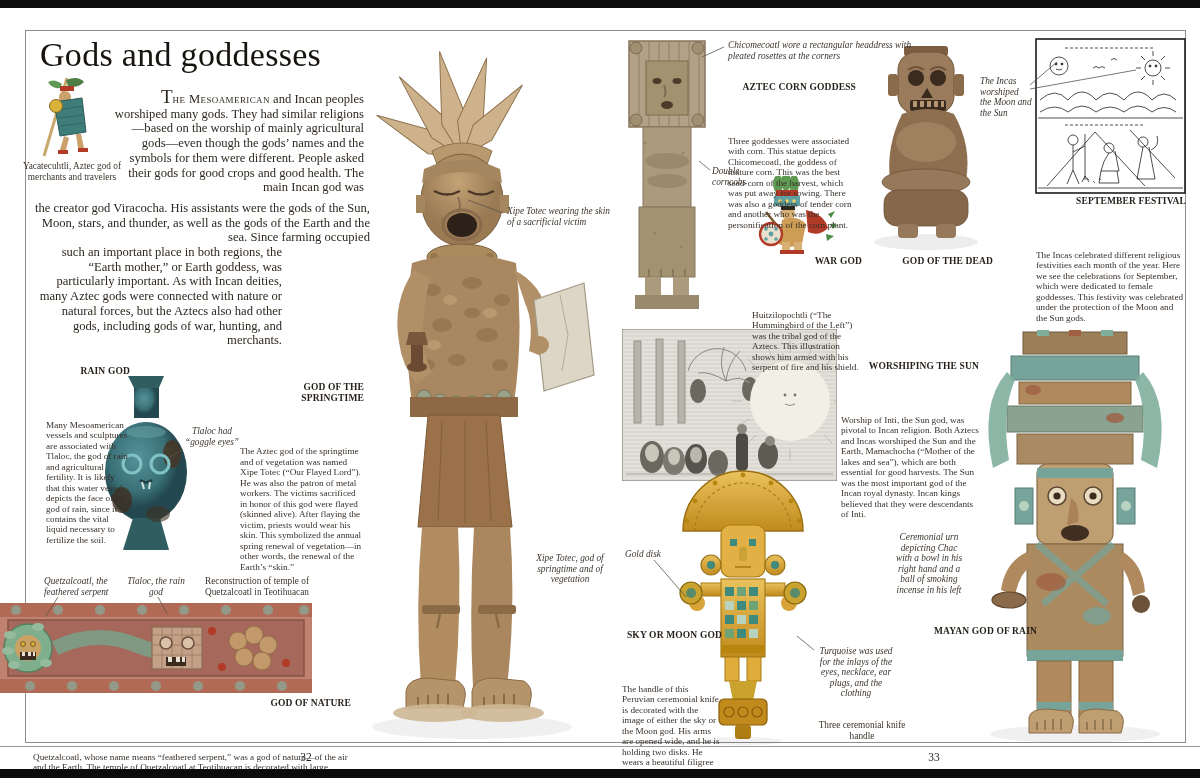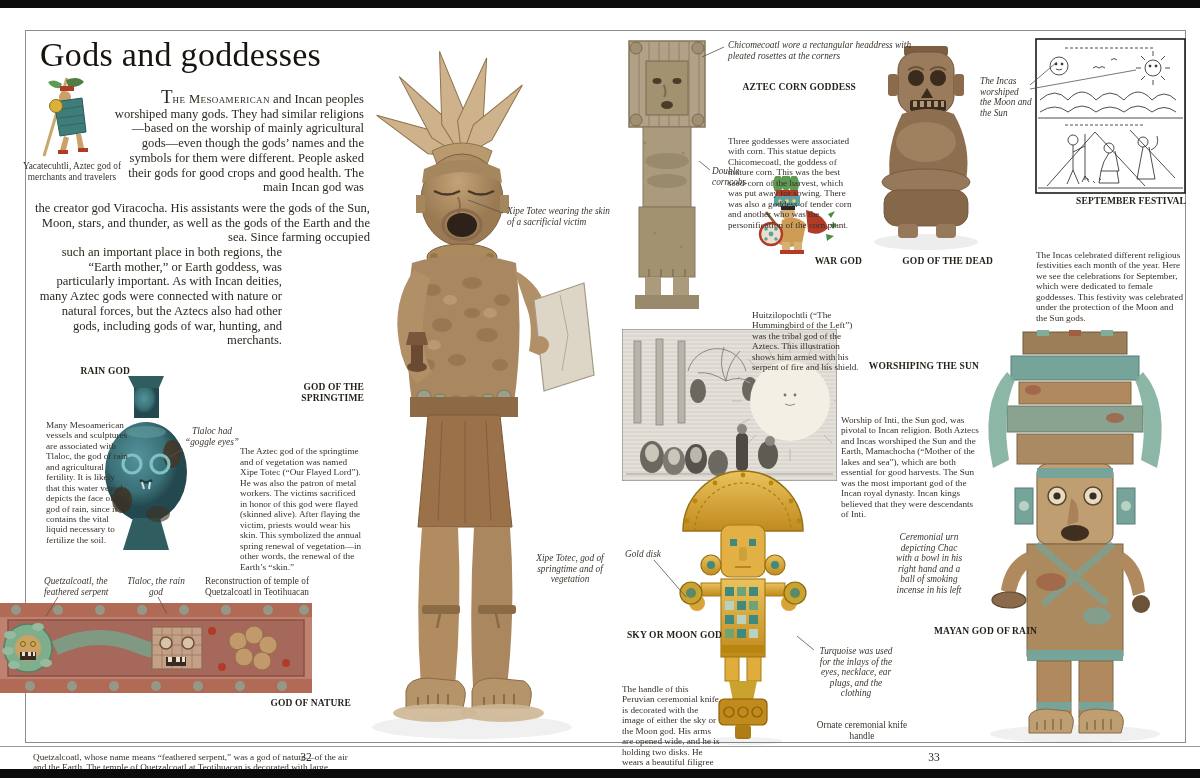--- a/index.html
+++ b/index.html
@@ -619,21 +619,21 @@
   </div>
 
   <div class="abs txt cap" style="left:625px;top:549px;width:55px">Gold disk</div>
 
   <div class="abs txt sec" style="left:622px;top:630px;width:100px">
     <div class="h">SKY OR MOON GOD</div>
     <div class="b">The handle of this Peruvian ceremonial knife is decorated with the image of either the sky or the Moon god. His arms are opened wide, and he is holding two disks. He wears a beautiful filigree headdress with turquoise inlay.</div>
   </div>
 
   <div class="abs txt cap tr" style="left:816px;top:646px;width:80px">Turquoise was used for the inlays of the eyes, necklace, ear plugs, and the clothing</div>
-  <div class="abs txt rcap tc" style="left:806px;top:720px;width:112px">Ornate ceremonial knife handle</div>
+  <div class="abs txt rcap tc" style="left:806px;top:720px;width:112px">Three ceremonial knife handle</div>
 
   <div class="abs txt cap tc" style="left:893px;top:532px;width:72px">Ceremonial urn depicting Chac with a bowl in his right hand and a ball of smoking incense in his left</div>
 
   <div class="abs txt sec" style="left:901px;top:626px;width:136px">
     <div class="h">MAYAN GOD OF RAIN</div>
   </div>
 
 </div>
 
 </body></html>

